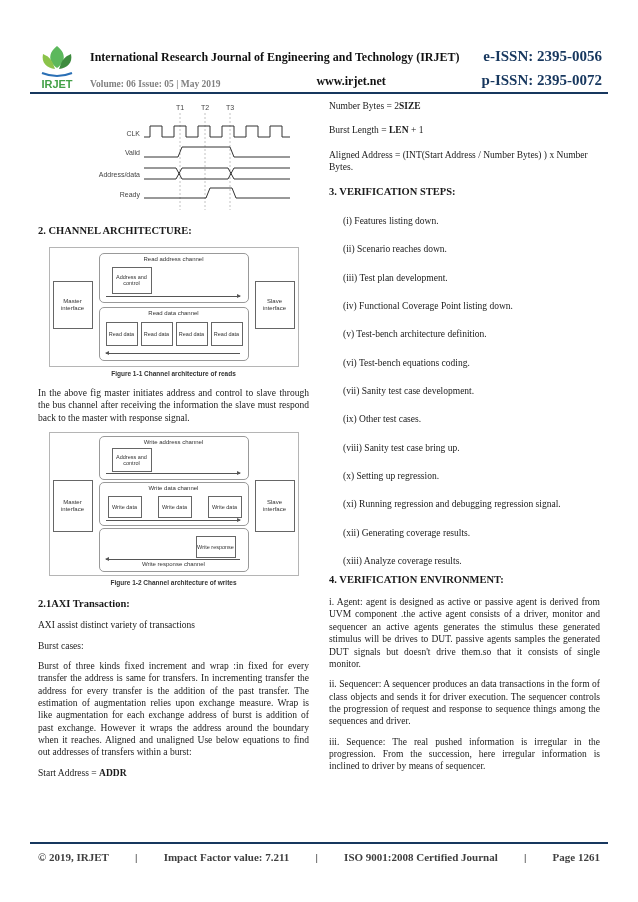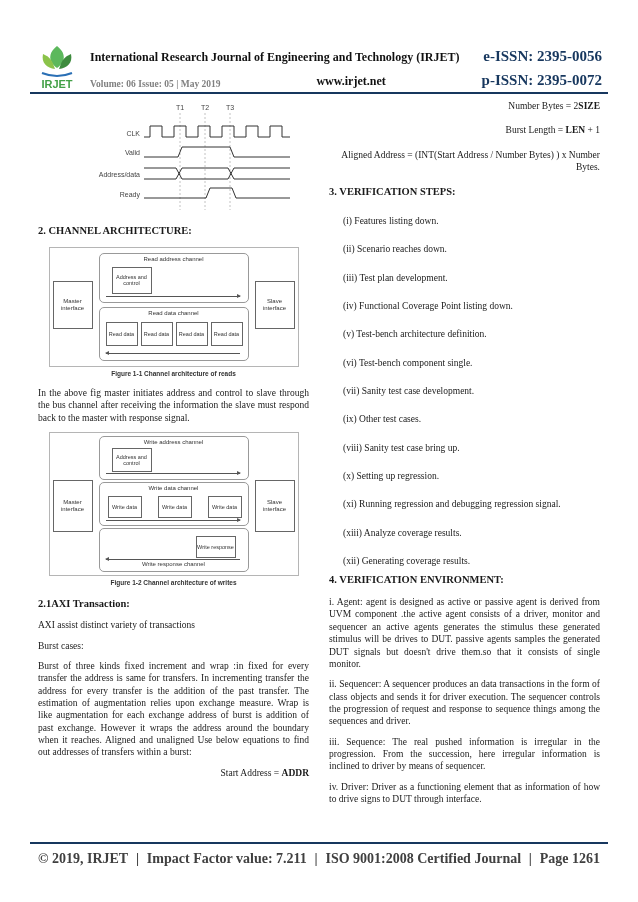--- a/index.html
+++ b/index.html
@@ -17,21 +17,21 @@
   .volume{font-weight:bold;font-size:9.5px;color:#808080;}
   .website{font-weight:bold;font-size:12px;color:#111;}
   .header-rule{position:absolute;left:30px;right:30px;top:92px;height:2px;background:#17375e;}
 
   
   .columns{position:absolute;top:100px;left:38px;right:38px;display:flex;gap:20px;}
   .col{width:271px;font-size:9.5px;line-height:1.3;text-align:justify;color:#1a1a1a;}
   .sec-heading{font-weight:bold;font-size:10.5px;margin:6px 0 9px;text-align:left;}
   .para{margin:0 0 8px;}
   .plain{text-align:left;}
-  .equation{margin:0 0 12px;text-align:right;}
+  .equation{margin:0 0 12px;text-align:left;}
   .equation b{font-weight:bold;}
   .step{margin:16px 0 6px;text-indent:14px;text-align:justify;}
 
   
   .timing-fig{position:relative;width:215px;height:118px;margin:0 0 4px 42px;}
   .tlabel{text-anchor:middle;font-size:7px;fill:#444;font-family:"Liberation Sans",sans-serif;}
   .slabel{text-anchor:end;font-size:7px;fill:#444;font-family:"Liberation Sans",sans-serif;}
   .wave{fill:none;stroke:#333;stroke-width:1;}
   .dash{stroke:#b3b3b3;stroke-width:0.8;stroke-dasharray:2 2;}
 
@@ -43,21 +43,21 @@
   .channel-label{text-align:center;font-size:6px;color:#333;margin-top:2px;font-family:"Liberation Sans",sans-serif;}
   .channel-label-bottom{position:absolute;bottom:2px;left:0;width:100%;text-align:center;font-size:6px;color:#333;font-family:"Liberation Sans",sans-serif;}
   .small-box{position:absolute;border:1px solid #666;font-size:5.5px;display:flex;align-items:center;justify-content:center;text-align:center;line-height:1.1;color:#333;font-family:"Liberation Sans",sans-serif;background:#fff;}
   .arrow{position:absolute;height:1px;background:#555;}
   .arrow-right::after{content:"";position:absolute;right:-1px;top:-2px;border-left:4px solid #555;border-top:2.5px solid transparent;border-bottom:2.5px solid transparent;}
   .arrow-left::before{content:"";position:absolute;left:-1px;top:-2px;border-right:4px solid #555;border-top:2.5px solid transparent;border-bottom:2.5px solid transparent;}
   .fig-caption{text-align:center;font-size:6.5px;font-weight:bold;color:#333;margin:3px 0 9px;font-family:"Liberation Sans",sans-serif;}
 
   
   .footer-rule{position:absolute;left:30px;right:30px;top:842px;height:2px;background:#17375e;}
-  .footer{position:absolute;left:38px;right:38px;top:851px;display:flex;justify-content:space-between;align-items:baseline;font-weight:bold;font-size:14px;color:#404040;}
+  .footer{position:absolute;left:38px;right:38px;top:851px;display:flex;justify-content:space-between;align-items:baseline;font-weight:bold;font-size:11px;color:#404040;}
 </style>
 </head>
 <body>
 
 <div class="page">
 
   <div class="header">
     <div class="logo">
       <svg width="42" height="48" viewBox="0 0 42 48">
         <path d="M21 2 C13 8 11 17 21 24 C31 17 29 8 21 2 Z" fill="#5cb85c"></path>
@@ -171,35 +171,34 @@
 
       <div class="equation">Aligned Address = (INT(Start Address / Number Bytes) ) x Number Bytes.</div>
 
       <div class="sec-heading">3. VERIFICATION STEPS:</div>
 
       <div class="step">(i) Features listing down.</div>
       <div class="step">(ii) Scenario reaches down.</div>
       <div class="step">(iii) Test plan development.</div>
       <div class="step">(iv) Functional Coverage Point  listing down.</div>
       <div class="step">(v) Test-bench architecture definition.</div>
-      <div class="step">(vi) Test-bench component single.</div>
+      <div class="step">(vi) Test-bench equations coding.</div>
       <div class="step">(vii) Sanity test case development.</div>
       <div class="step">(ix) Other test cases.</div>
       <div class="step">(viii) Sanity test case bring up.</div>
       <div class="step">(x) Setting up regression.</div>
       <div class="step">(xi) Running regression and debugging regression signal.</div>
+      <div class="step">(xii) Generating coverage results.</div>
       <div class="step">(xiii) Analyze coverage results.</div>
-      <div class="step">(xii) Generating coverage results.</div>
 
       <div class="sec-heading">4. VERIFICATION ENVIRONMENT:</div>
 
       <div class="para">i. Agent: agent is designed as active or passive agent is derived from UVM component .the active agent consists of  a driver, monitor and sequencer an active agents generates the stimulus these generated stimulus will be  drives to DUT. passive agents samples the generated  DUT signals but doesn't drive them.so that it consists of single monitor.</div>
       <div class="para">ii. Sequencer: A sequencer produces an data transactions in the form of class objects and sends it for driver execution. The sequencer controls the progression of request and response to sequence things  among the sequences and  driver.</div>
       <div class="para">iii. Sequence: The real pushed information is irregular in the progression. From the succession, here irregular information is inclined to driver by means of sequencer.</div>
-      <div class="para">iv. Driver: Driver as a functioning element that as information of how to drive signs to DUT through interface.</div>
     </div>
   </div>
 
   <div class="footer-rule"></div>
   <div class="footer">
     <span>© 2019, IRJET</span>
     <span>|</span>
     <span>Impact Factor value: 7.211</span>
     <span>|</span>
     <span>ISO 9001:2008 Certified Journal</span>

